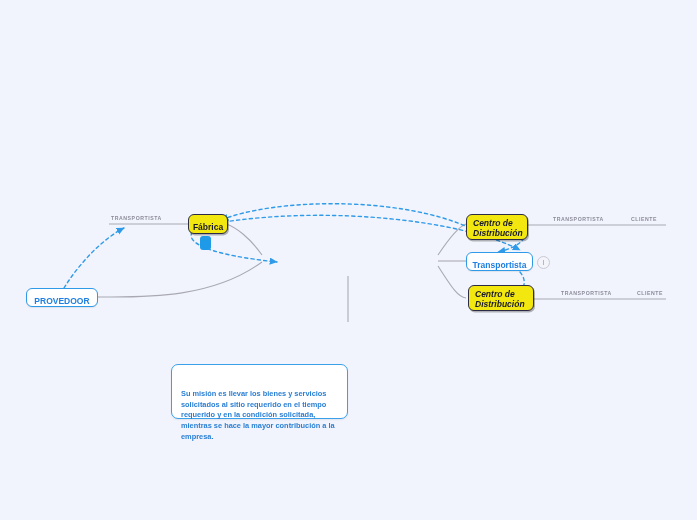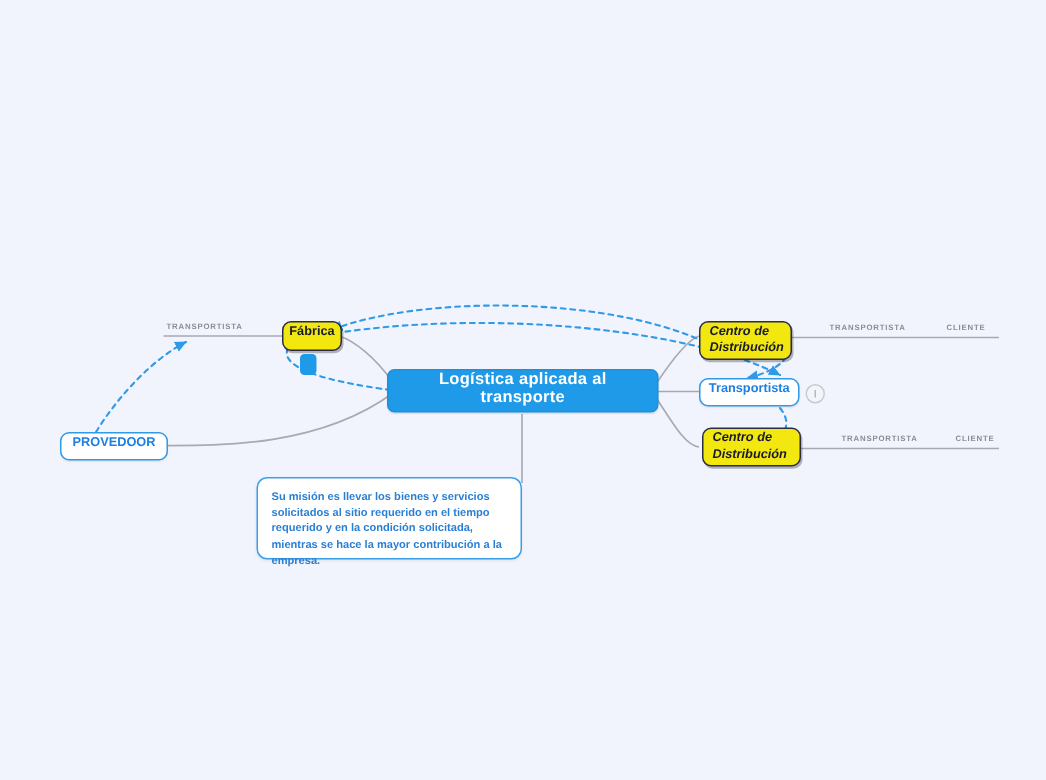--- a/index.html
+++ b/index.html
@@ -20,21 +20,21 @@
     left: 0;
     top: 0;
     width: 697px;
     height: 520px;
     pointer-events: none;
   }
   .node {
     position: absolute;
     box-sizing: border-box;
     display: flex;
-    align-items: flex-start;
+    align-items: flex-end;
     justify-content: center;
     text-align: center;
   }
   
   .node-root {
     background: #1f9ae8;
     color: #ffffff;
     border: 1px solid #1f8fd8;
     border-radius: 5px;
     font-size: 11px;
@@ -77,22 +77,23 @@
     background: #ffffff;
     color: #2a7fd4;
     border: 1.5px solid #3aa0ea;
     border-radius: 7px;
     font-size: 7.4px;
     font-weight: bold;
     line-height: 1.45;
     text-align: left;
     align-items: flex-start;
     justify-content: flex-start;
-    padding: 7px 8px 7px 9px;
+    padding: 24px 8px 7px 9px;
     box-shadow: 0 1px 2px rgba(0,0,0,0.07);
+    margin-top: 46px;
   }
   
   .marker-square {
     position: absolute;
     width: 11px;
     height: 14px;
     background: #1f9ae8;
     border-radius: 3px;
   }
   
@@ -175,31 +176,28 @@
   <div class="branch-label" style="left:111px; top:215px;">TRANSPORTISTA</div>
 
   <div class="branch-label" style="left:553px; top:216px;">TRANSPORTISTA</div>
 
   <div class="branch-label" style="left:631px; top:216px;">CLIENTE</div>
 
   <div class="branch-label" style="left:561px; top:290px;">TRANSPORTISTA</div>
 
   <div class="branch-label" style="left:637px; top:290px;">CLIENTE</div>
 
-  <div class="node node-root" style="left:258px; top:246px; width:181px; height:29px;">
-    <span>Logística aplicada al transporte</span>
-  </div>
 
   <div class="node node-yellow" style="left:188px; top:214px; width:40px; height:20px;">
     <span>Fábrica</span>
   </div>
 
   <div class="marker-square" style="left:200px; top:236px;"></div>
 
-  <div class="node node-white" style="left:26px; top:288px; width:72px; height:19px;margin-left:14px;">
+  <div class="node node-white" style="left:26px; top:288px; width:72px; height:19px;">
     <span>PROVEDOOR</span>
   </div>
 
   <div class="node node-yellow" style="left:466px; top:214px; width:62px; height:26px;">
     <span class="lines">
       <span>Centro de</span><br>
       <span>Distribución</span>
     </span>
   </div>
 

